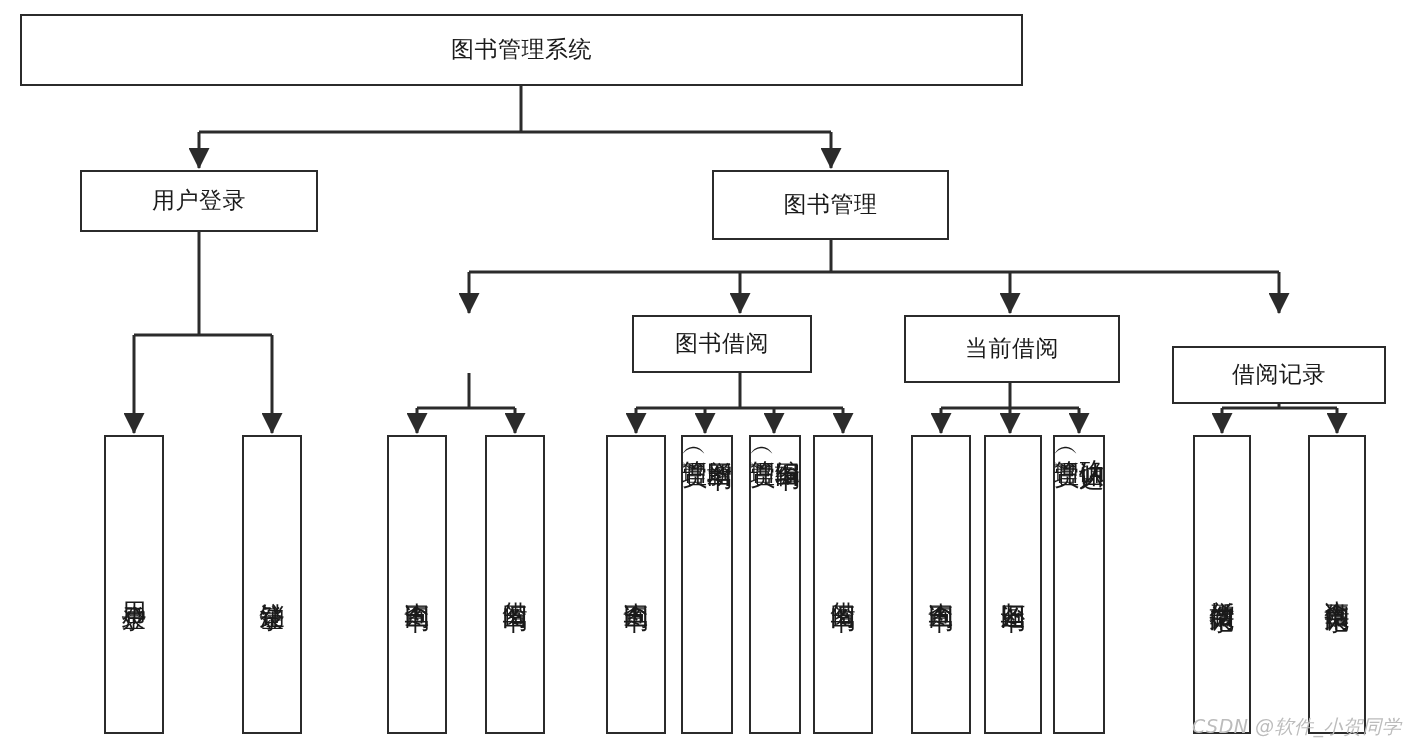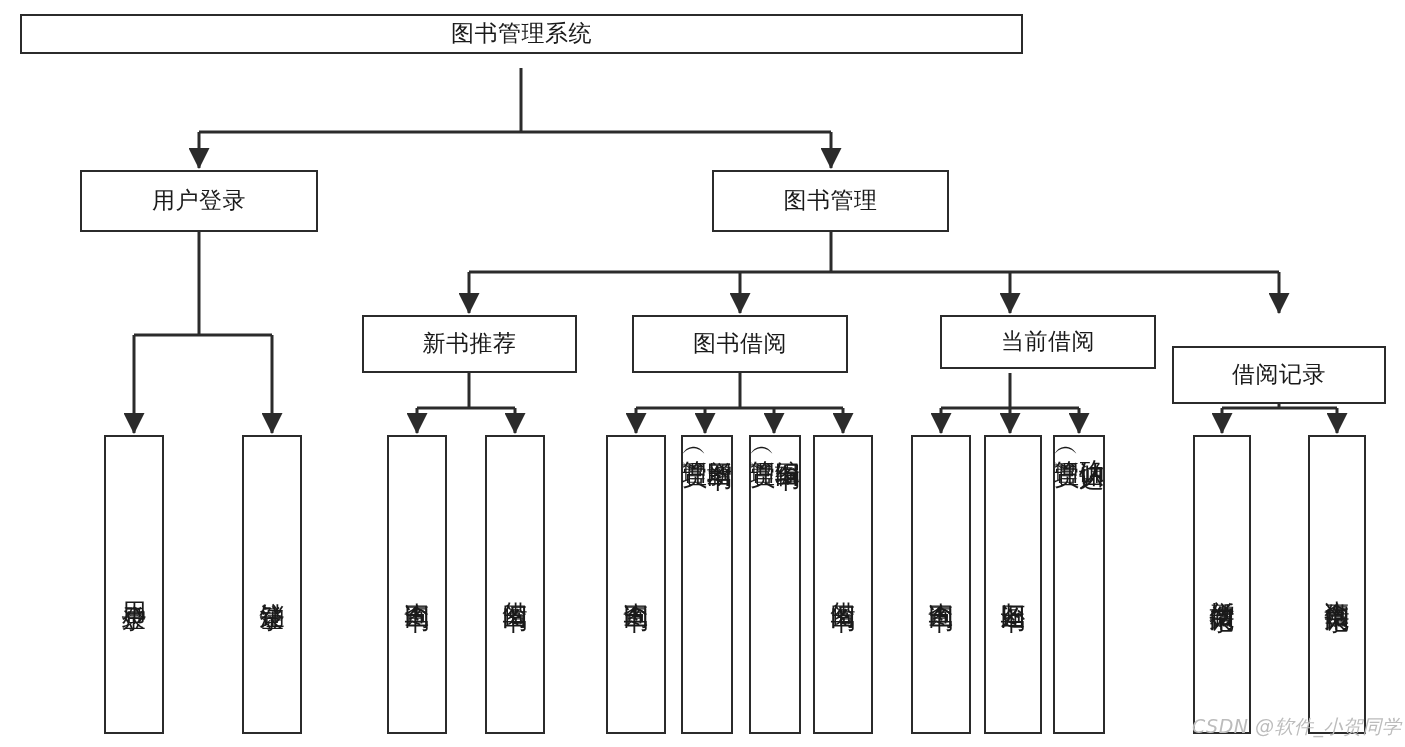--- a/index.html
+++ b/index.html
@@ -120,38 +120,35 @@
       <path d="M 1010 408 L 1010 433" marker-end="url(#arrow)"></path>
       <path d="M 1079 408 L 1079 433" marker-end="url(#arrow)"></path>
 
       <path d="M 1279 373 L 1279 408"></path>
       <path d="M 1222 408 L 1337 408"></path>
       <path d="M 1222 408 L 1222 433" marker-end="url(#arrow)"></path>
       <path d="M 1337 408 L 1337 433" marker-end="url(#arrow)"></path>
     </g>
   </svg>
 
-  <div class="node horizontal" style="left:20px; top:14px; width:1003px; height:40px;">
+  <div class="node horizontal" style="left:20px; top:14px; width:1003px; height:72px;">
     <span class="label">图书管理系统</span>
   </div>
 
   <div class="node horizontal" style="left:80px; top:170px; width:238px; height:62px;">
     <span class="label">用户登录</span>
   </div>
-  <div class="node horizontal" style="left:712px; top:170px; width:237px; height:62px;">
+  <div class="node horizontal" style="left:712px; top:170px; width:237px; height:70px;">
     <span class="label">图书管理</span>
   </div>
 
-  <div class="node horizontal" style="left:362px; top:315px; width:215px; height:58px;">
-    <span class="label">新书推荐</span>
-  </div>
-  <div class="node horizontal" style="left:632px; top:315px; width:216px; height:58px;">
+  <div class="node horizontal" style="left:632px; top:315px; width:180px; height:58px;">
     <span class="label">图书借阅</span>
   </div>
-  <div class="node horizontal" style="left:940px; top:315px; width:216px; height:54px;">
+  <div class="node horizontal" style="left:904px; top:315px; width:216px; height:68px;">
     <span class="label">当前借阅</span>
   </div>
   <div class="node horizontal" style="left:1172px; top:315px; width:214px; height:58px;margin-top:31px;">
     <span class="label">借阅记录</span>
   </div>
 
   <div class="node vertical centered" style="left:104px; top:435px; width:60px; height:299px;">
     <span class="label">用户登录</span>
   </div>
   <div class="node vertical centered" style="left:242px; top:435px; width:60px; height:299px;">

